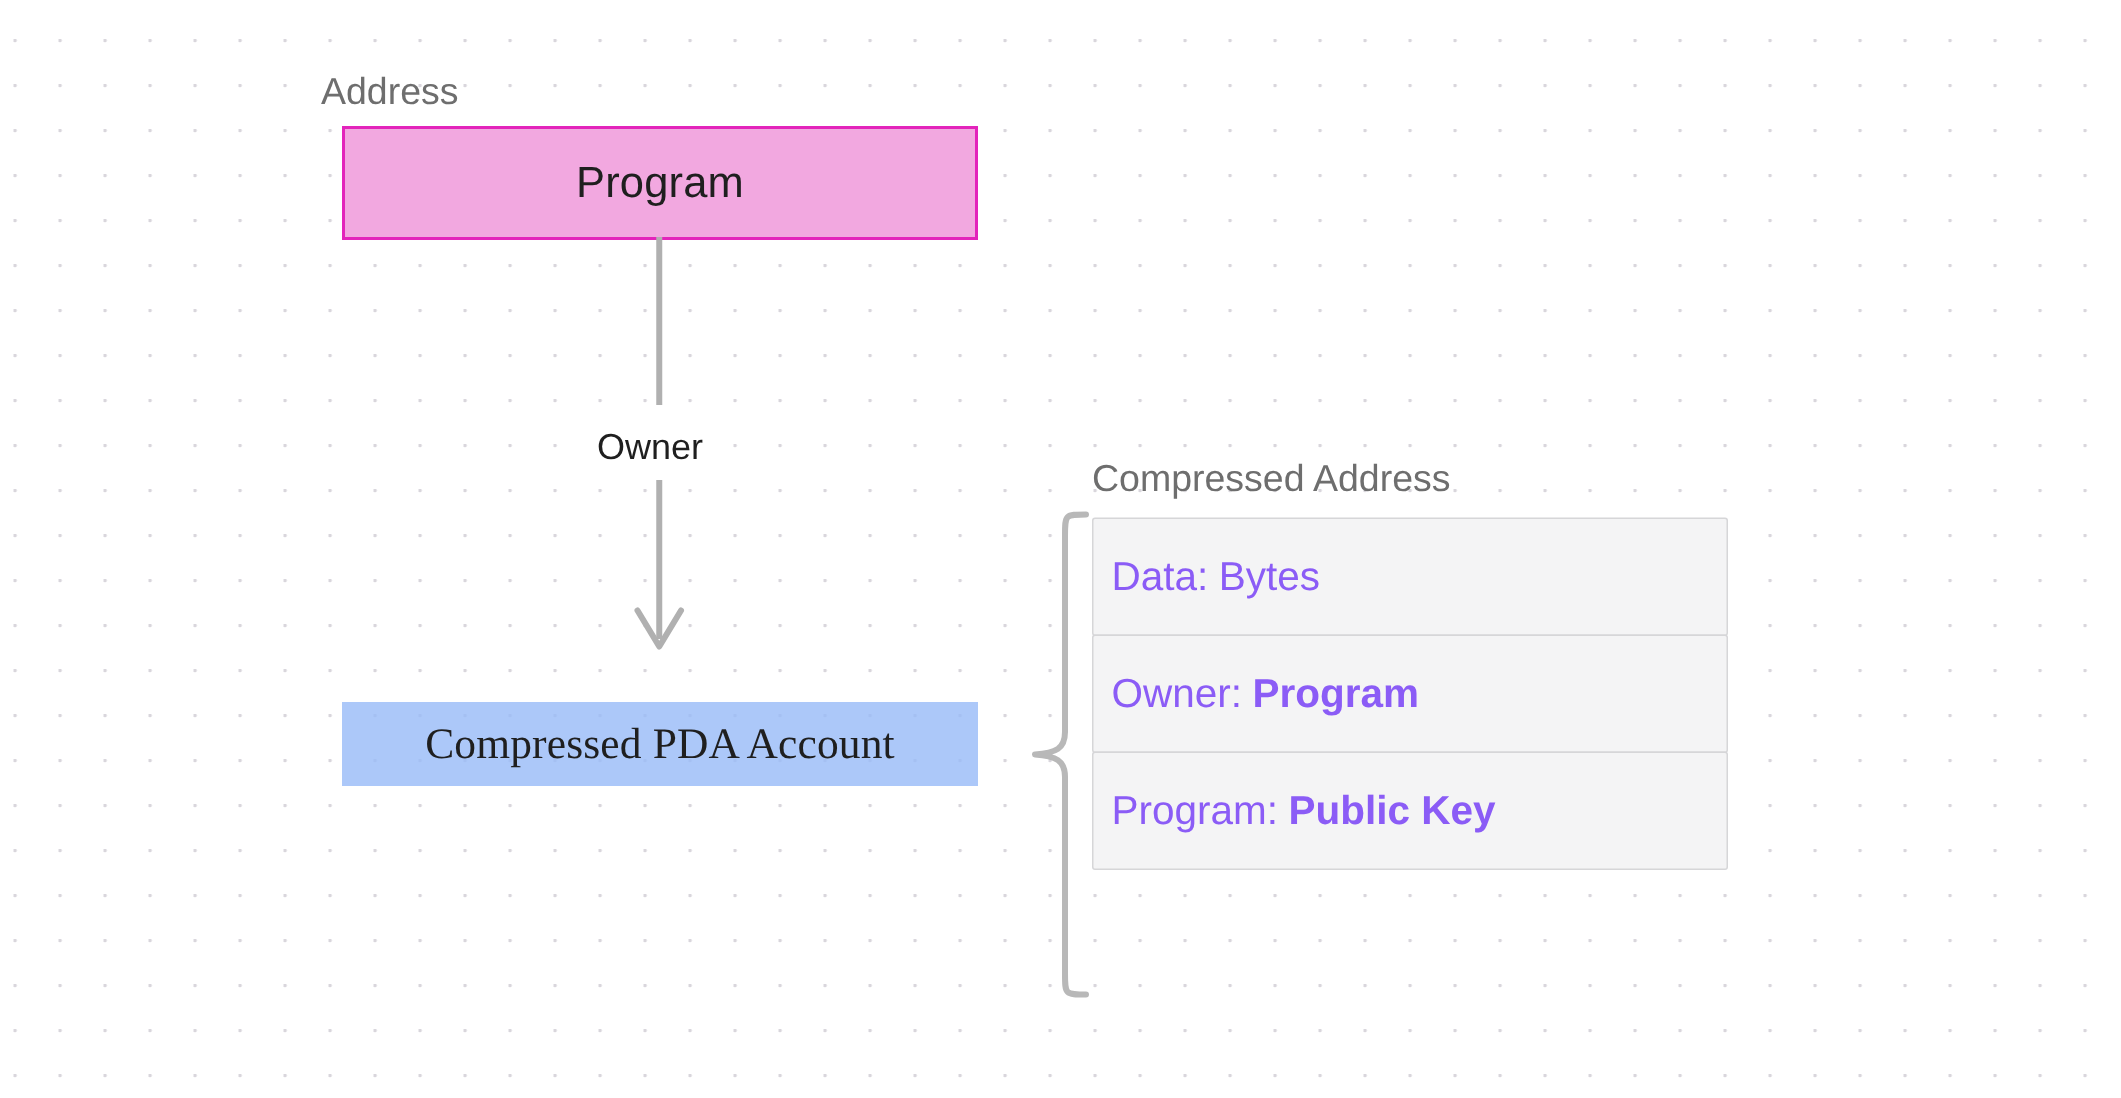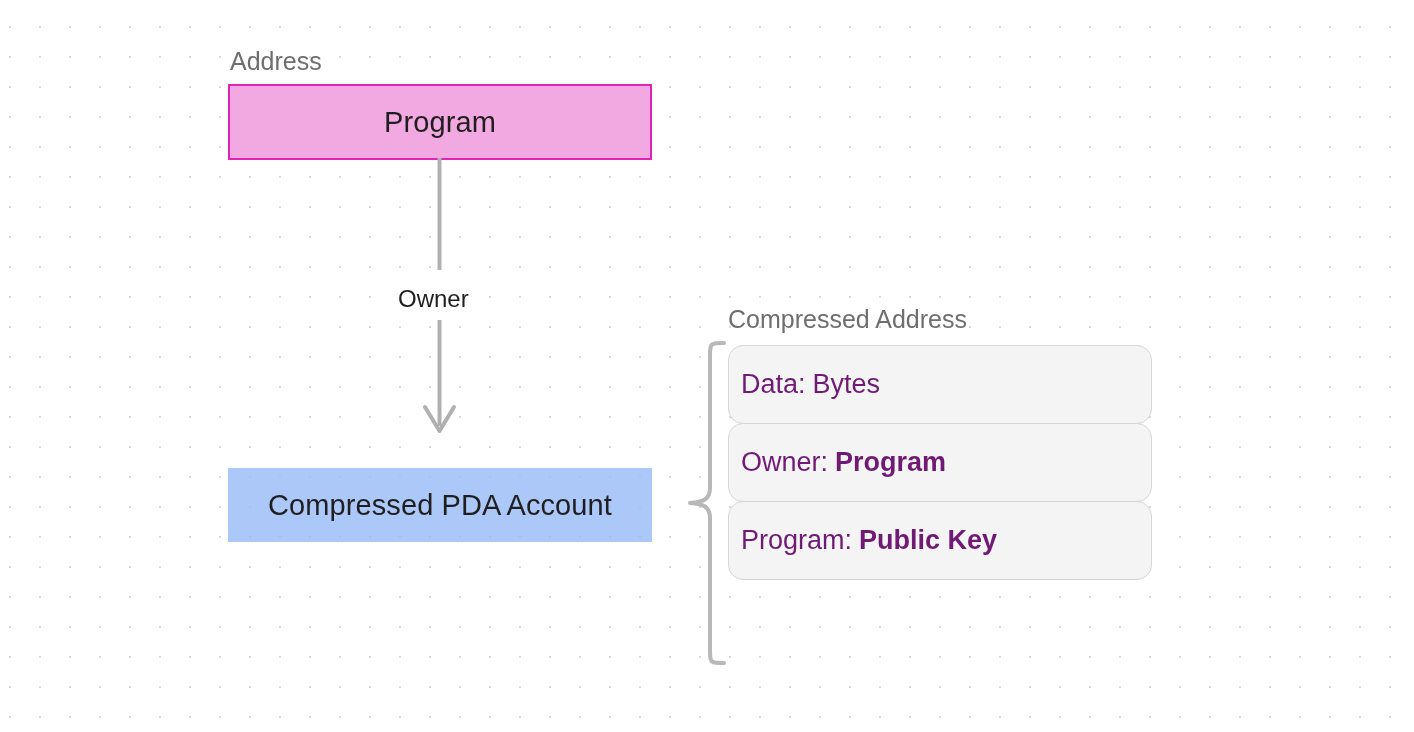--- a/index.html
+++ b/index.html
@@ -47,35 +47,36 @@
     background-color: #f2a8e0;
     border: 2px solid #e324bb;
     font-size: 29px;
   }
 
   
   .node-cpda {
     left: 228px;
     top: 468px;
     width: 424px;
-    height: 74px;
+    height: 56px;
     background-color: rgba(151,186,247,0.80);
     border: none;
     font-size: 29px;
+    font-family: Liberation Serif, serif;
   }
 
   
   .caption {
     position: absolute;
     color: #6e6e6e;
     font-size: 25px;
     white-space: nowrap;
   }
   .caption-address {
-    left: 230px;
+    left: 214px;
     top: 47px;
   }
   .caption-compressed-account {
     left: 728px;
     top: 305px;
   }
 
   
   .connector {
     position: absolute;
@@ -115,24 +116,24 @@
   }
   .field-row {
     box-sizing: border-box;
     width: 424px;
     height: 79px;
     display: flex;
     align-items: center;
     padding-left: 12px;
     background-color: #f4f4f5;
     border: 1px solid #d6d6d8;
-    border-radius: 15px;
+    border-radius: 2px;
     margin-bottom: -1px;
     font-size: 27px;
-    color: #701a75;
+    color: #8b5cf6;
     white-space: nowrap;
   }
   .field-row .field-key {
     font-weight: 400;
   }
   .field-row .field-val {
     font-weight: 700;
     margin-left: 7px;
   }
   .field-row .field-val.plain {

